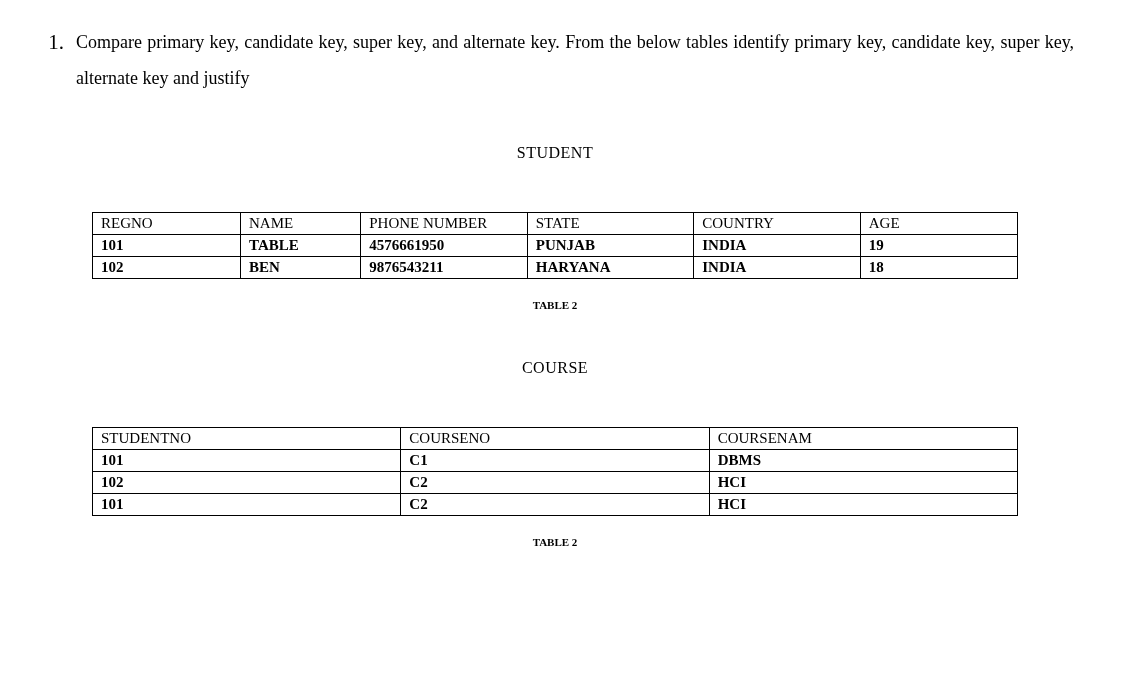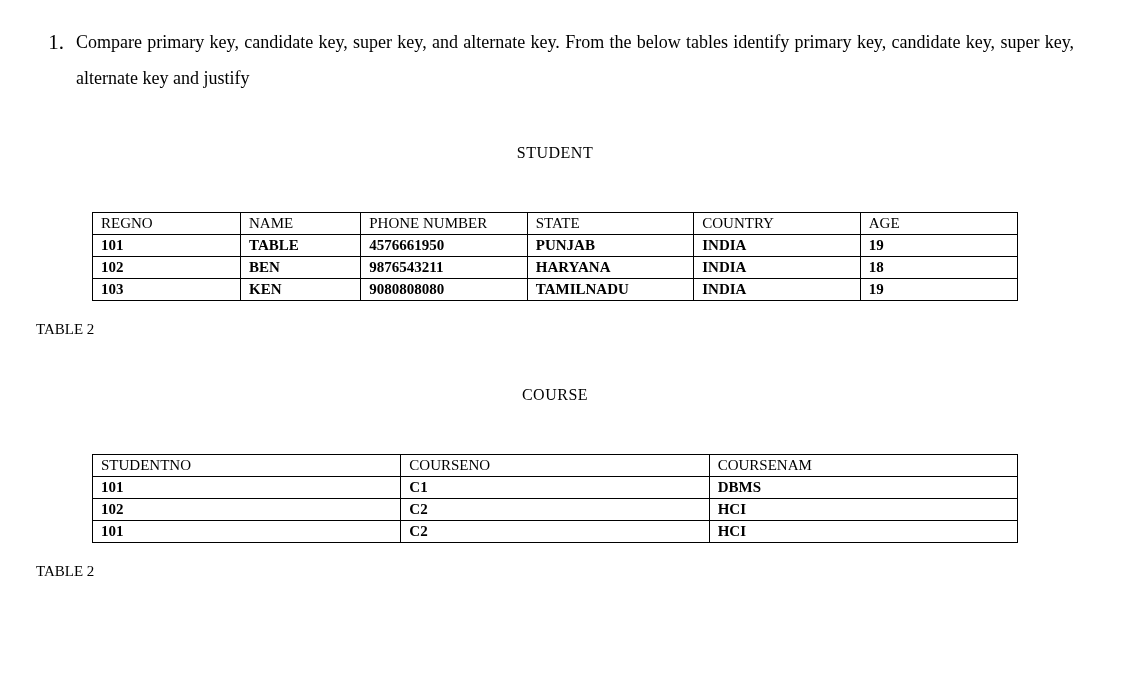--- a/index.html
+++ b/index.html
@@ -52,23 +52,23 @@
       padding: 2px 8px;
       text-align: left;
       font-weight: bold;
       vertical-align: top;
       height: 22px;
     }
     th {
       font-weight: normal;
     }
     .table-caption {
-      text-align: left;
-      font-size: 15px;
-      font-weight: normal;
+      text-align: center;
+      font-size: 11px;
+      font-weight: bold;
       margin-bottom: 48px;
       margin-top: 2px;
     }
     .table-caption.last {
       margin-bottom: 0;
     }
   </style>
 </head>
 <body>
 
@@ -101,28 +101,20 @@
         <td>19</td>
       </tr>
       <tr>
         <td>102</td>
         <td>BEN</td>
         <td>9876543211</td>
         <td>HARYANA</td>
         <td>INDIA</td>
         <td>18</td>
       </tr>
-      <tr>
-        <td>103</td>
-        <td>KEN</td>
-        <td>9080808080</td>
-        <td>TAMILNADU</td>
-        <td>INDIA</td>
-        <td>19</td>
-      </tr>
     </tbody>
   </table>
 </div>
 <div class="table-caption">TABLE 2</div>
 
 <div class="section-title">COURSE</div>
 
 <div class="table-wrap">
   <table>
     <thead>

